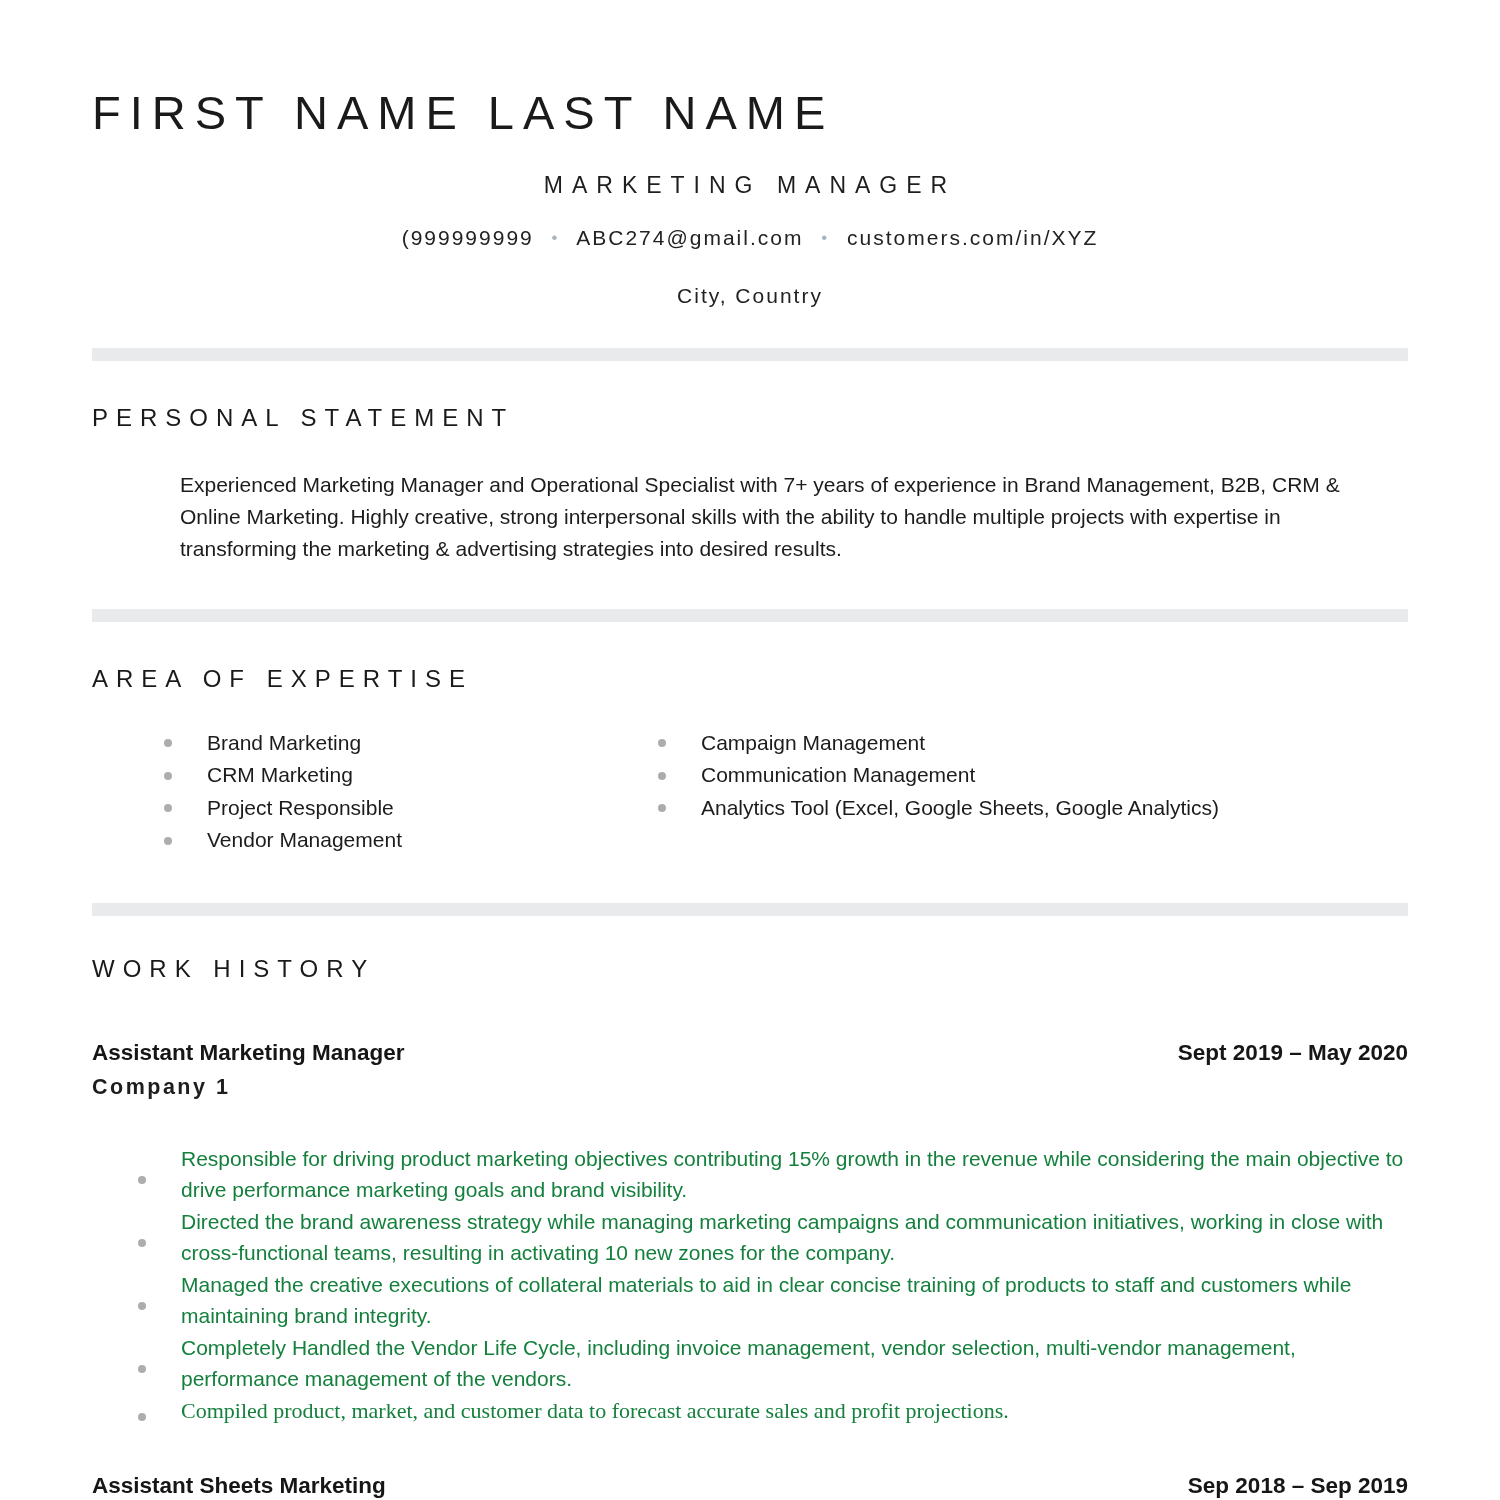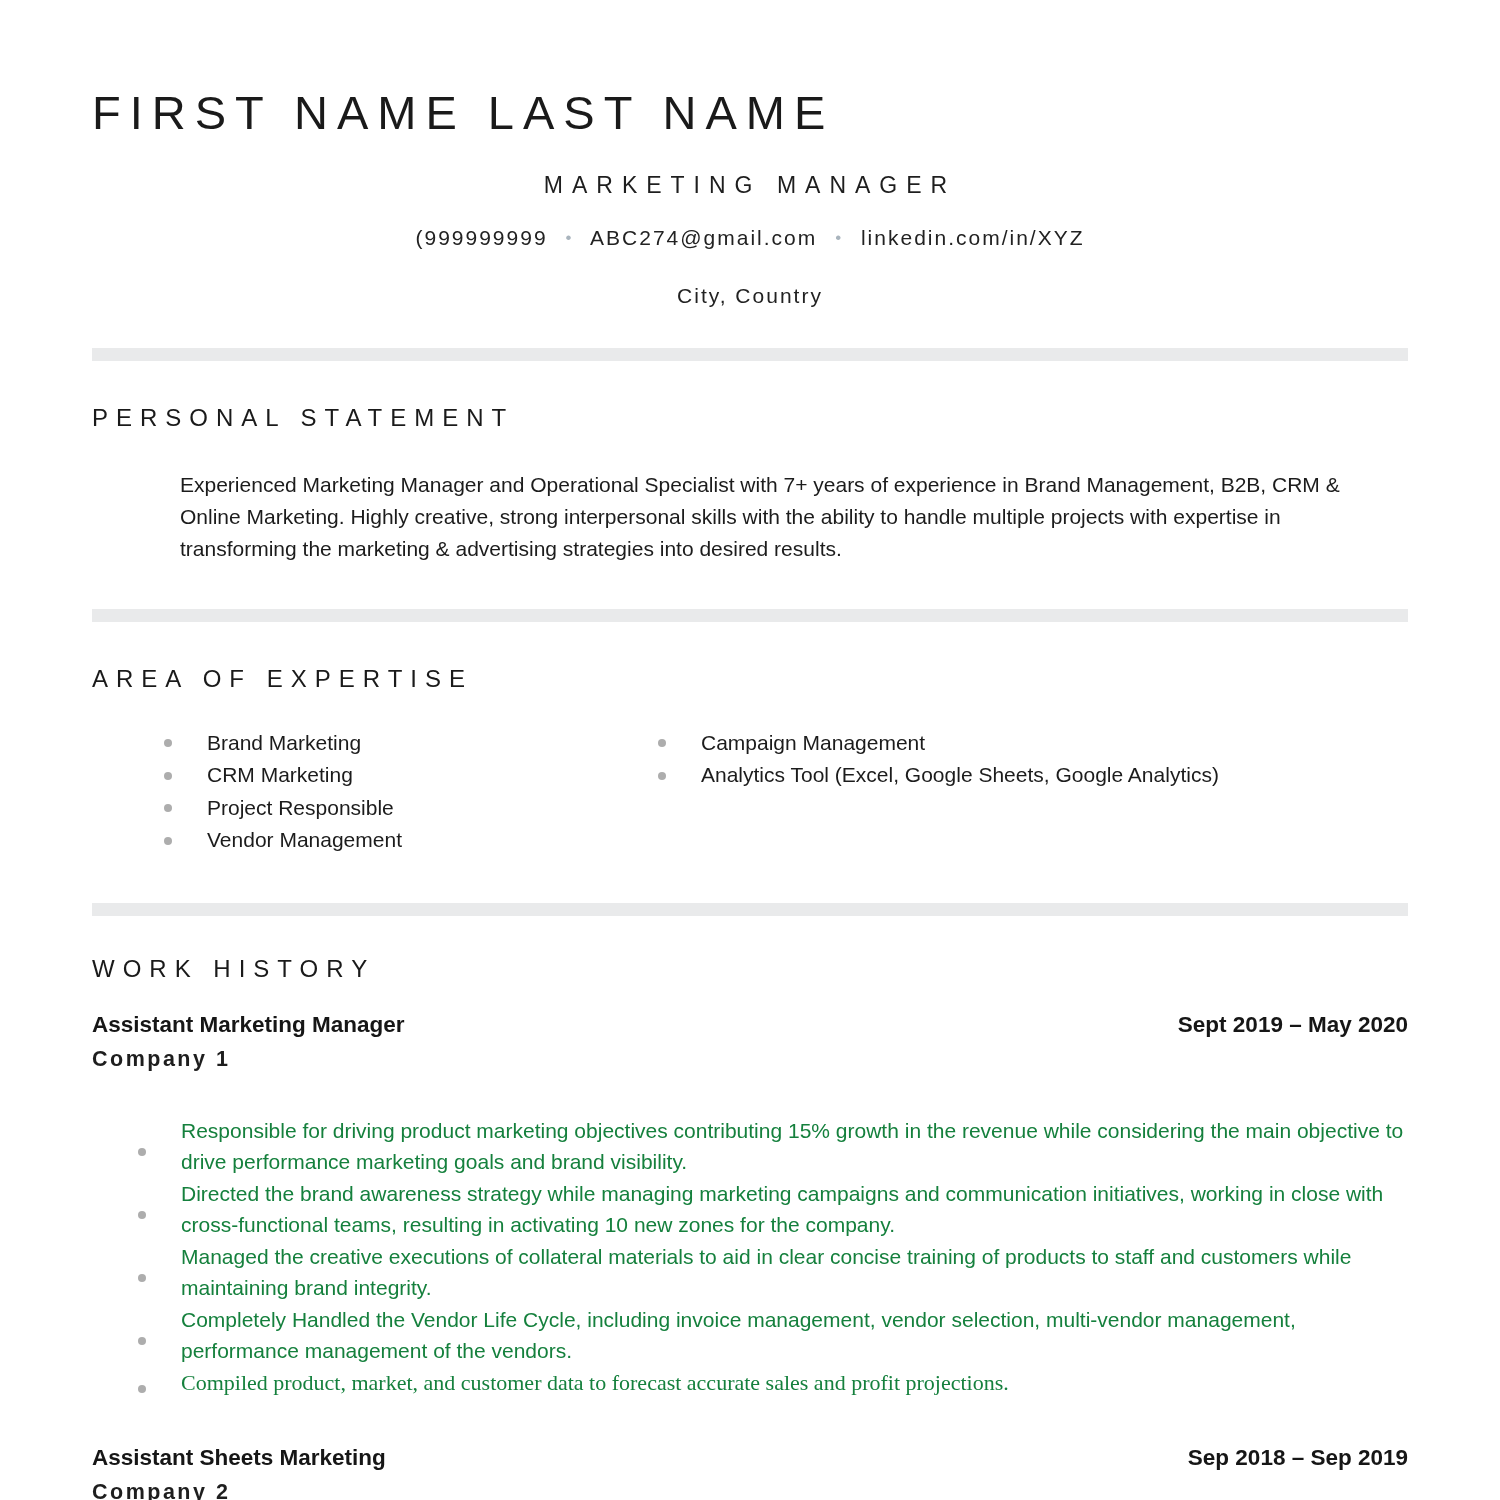--- a/index.html
+++ b/index.html
@@ -113,21 +113,21 @@
     margin-right: 35px;
     align-self: center;
   }
 
   
   .section-heading.work { margin-top: 40px; }
   .job-header {
     display: flex;
     justify-content: space-between;
     align-items: baseline;
-    margin-top: 30px;
+    margin-top: 58px;
   }
   .job-title-text {
     font-size: 22.5px;
     font-weight: 700;
     color: #161616;
   }
   .job-dates {
     font-size: 22.5px;
     font-weight: 700;
     color: #161616;
@@ -169,21 +169,21 @@
 <div class="page">
 
   <header>
     <h1 class="candidate-name">FIRST NAME LAST NAME</h1>
     <div class="candidate-title">MARKETING MANAGER</div>
     <div class="contact-line">
       <span>(999999999</span>
       <span class="sep">•</span>
       <span>ABC274@gmail.com</span>
       <span class="sep">•</span>
-      <span>linkedin.com/in/XYZ</span>
+      <span>customers.com/in/XYZ</span>
     </div>
     <div class="location-line">City, Country</div>
   </header>
 
   <div class="divider"></div>
 
   <section>
     <h2 class="section-heading">PERSONAL STATEMENT</h2>
     <p class="statement">Experienced Marketing Manager and Operational Specialist with 7+ years of experience in Brand Management, B2B, CRM &amp; Online Marketing. Highly creative, strong interpersonal skills with the ability to handle multiple projects with expertise in transforming the marketing &amp; advertising strategies into desired results.</p>
   </section>
@@ -208,20 +208,24 @@
           </li>
         <li>
             <span class="dot"></span>
             <span>Vendor Management</span>
           </li>
       </ul>
       <ul class="skill-list right">
         <li>
             <span class="dot"></span>
             <span>Campaign Management</span>
+          </li>
+        <li>
+            <span class="dot"></span>
+            <span>Communication Management</span>
           </li>
         <li>
             <span class="dot"></span>
             <span>Analytics Tool (Excel, Google Sheets, Google Analytics)</span>
           </li>
       </ul>
     </div>
   </section>
 
   <div class="divider d3"></div>

